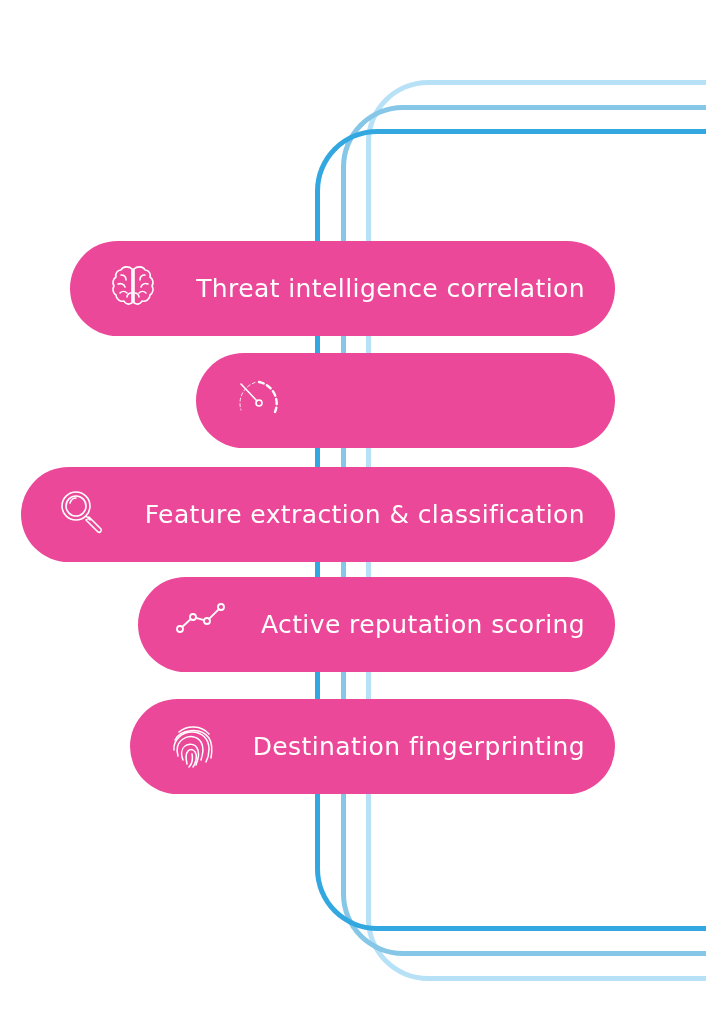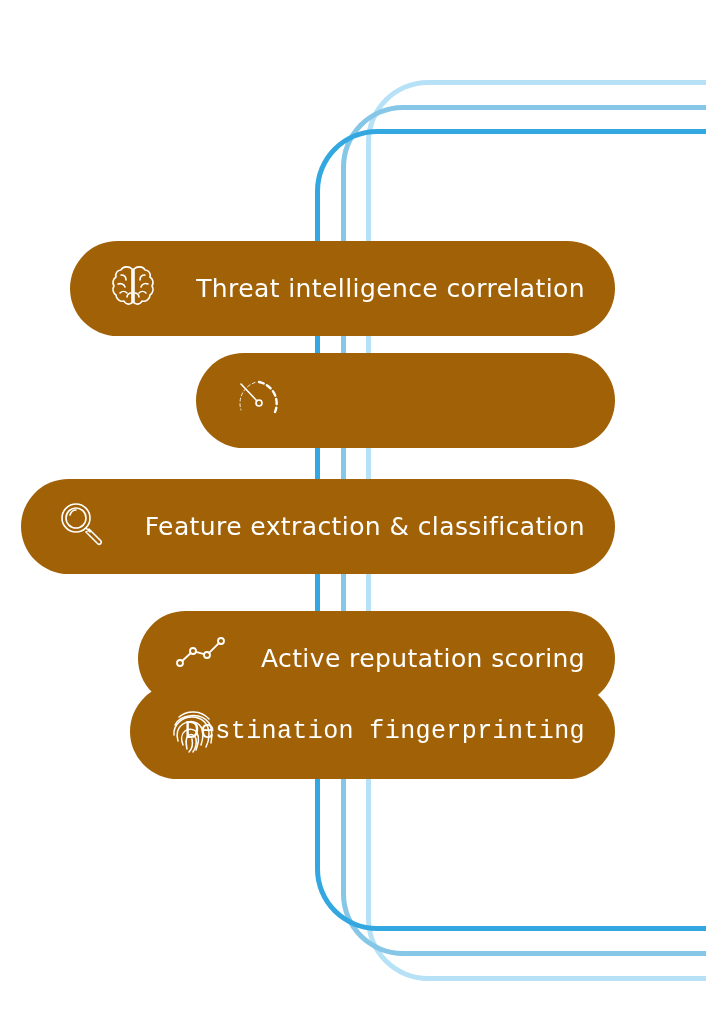--- a/index.html
+++ b/index.html
@@ -1,21 +1,21 @@
 <!DOCTYPE html>
 <html><head>
 <meta charset="utf-8">
 <style>
   html, body { margin:0; padding:0; background:#ffffff; }
   body { width:706px; height:1024px; position:relative; overflow:hidden; font-family:"DejaVu Sans","Liberation Sans",sans-serif; }
   .frame { position:absolute; border-style:solid; border-right:none; border-radius:62px 0 0 62px; box-sizing:border-box; }
   .frame-light { left:366px; top:80px; width:360px; height:901px; border-width:5px; border-color:#b6e1f6; }
   .frame-mid { left:341px; top:105px; width:380px; height:851px; border-width:5px; border-color:#86c6e6; }
   .frame-dark { left:315px; top:129px; width:400px; height:802px; border-width:5px; border-color:#33a8e0; }
-  .pill { position:absolute; height:95px; background:#a16207; border-radius:48px; box-sizing:border-box; }
+  .pill { position:absolute; height:95px; background:#ec4899; border-radius:48px; box-sizing:border-box; }
   .pill-icon { position:absolute; width:56px; height:56px; top:19px; }
   .pill-icon svg { width:56px; height:56px; display:block; }
   .pill-label { position:absolute; right:30px; top:0; height:95px; line-height:95px; color:#ffffff; font-size:25px; letter-spacing:0.4px; white-space:nowrap; }
 </style>
 </head>
 <body>
 
 <div class="frame frame-light"></div>
 <div class="frame frame-mid"></div>
 <div class="frame frame-dark"></div>
@@ -43,48 +43,48 @@
   <span class="pill-icon" style="left:35px;">
     <svg viewBox="0 0 56 56" fill="none" stroke="#fff" stroke-linecap="round">
       <path d="M28 10 A 22 22 0 0 1 44 40" stroke-width="2.4" stroke-dasharray="5 3.5"></path>
       <path d="M24 10.5 A 22 22 0 0 0 10 38" stroke-width="1" stroke-dasharray="3 2.5" stroke-opacity="0.85"></path>
       <line x1="10" y1="12" x2="26" y2="29" stroke-width="1.6"></line>
       <circle cx="28" cy="31" r="3" stroke-width="1.6"></circle>
     </svg>
   </span>
 </div>
 
-<div class="pill" style="left:21px; top:479px; width:594px;">
+<div class="pill" style="left:21px; top:467px; width:594px;">
   <span class="pill-icon" style="left:35px;">
     <svg viewBox="0 0 56 56" fill="none" stroke="#fff" stroke-width="1.6" stroke-linecap="round" stroke-linejoin="round">
       <circle cx="20" cy="20" r="14"></circle>
       <circle cx="20" cy="20" r="10"></circle>
       <path d="M14 17c1-3 3-5 6-5"></path>
       <path d="M30 30 l4 4 M33 31 l12 12 a2.2 2.2 0 0 1 -3 3 l-12-12 z"></path>
     </svg>
   </span>
   <span class="pill-label">Feature extraction &amp; classification</span>
 </div>
 
-<div class="pill" style="left:138px; top:577px; width:477px;margin-top:34px;">
+<div class="pill" style="left:138px; top:577px; width:477px;">
   <span class="pill-icon" style="left:35px;">
     <svg viewBox="0 0 56 56" fill="none" stroke="#fff" stroke-width="1.8" stroke-linecap="round">
       <circle cx="7" cy="33" r="3"></circle>
       <circle cx="20" cy="21" r="3"></circle>
       <circle cx="34" cy="25" r="3"></circle>
       <circle cx="48" cy="11" r="3"></circle>
       <line x1="9.2" y1="31" x2="17.8" y2="23"></line>
       <line x1="22.9" y1="21.8" x2="31.1" y2="24.2"></line>
       <line x1="36.1" y1="22.9" x2="45.9" y2="13.1"></line>
     </svg>
   </span>
   <span class="pill-label">Active reputation scoring</span>
 </div>
 
-<div class="pill" style="left:130px; top:684px; width:485px;font-family:Liberation Mono, monospace;">
+<div class="pill" style="left:130px; top:699px; width:485px;">
   <span class="pill-icon" style="left:35px;">
     <svg viewBox="0 0 56 56" fill="none" stroke="#fff" stroke-width="1.5" stroke-linecap="round">
       <path d="M14 14c8-7 22-7 30 2"></path>
       <path d="M10 22c5-10 25-14 34-2 4 6 3 14 2 20"></path>
       <path d="M9 32c-1-10 8-18 18-18s17 7 17 17c0 5-1 9-3 13"></path>
       <path d="M13 38c-2-6-1-13 5-17s14-3 18 3c3 5 2 12 0 18"></path>
       <path d="M18 42c-2-5-2-11 2-14s10-2 12 2c3 5 1 11-1 17"></path>
       <path d="M22 46c-1-5-2-10 1-13s7-1 8 3c1 5-1 10-3 13"></path>
       <path d="M27 36c1 5 0 10-3 13"></path>
     </svg>

